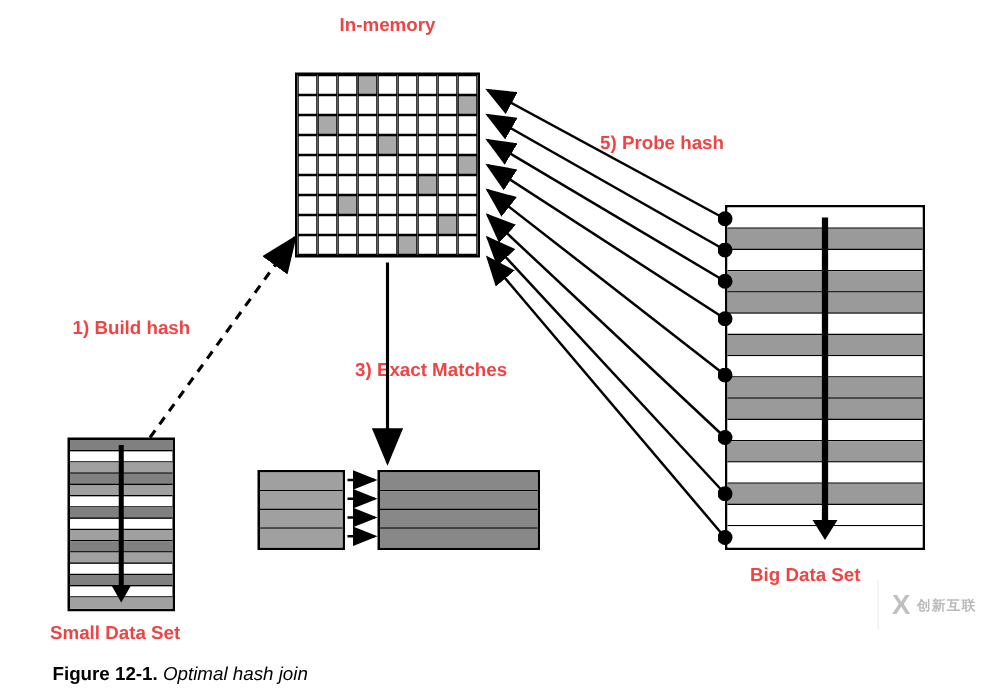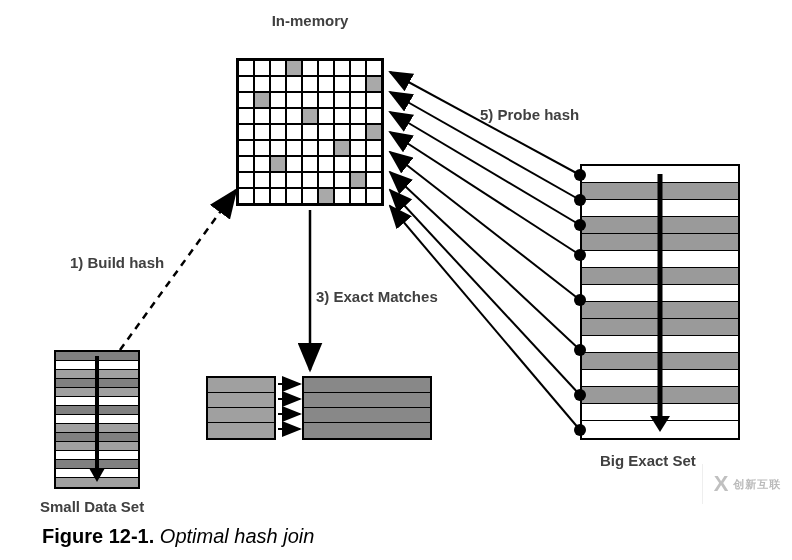--- a/index.html
+++ b/index.html
@@ -1,19 +1,19 @@
 <!DOCTYPE html>
 <html><head>
 <meta charset="utf-8">
 <style>
   * { box-sizing: border-box; margin: 0; padding: 0; }
   html, body { width: 792px; height: 560px; background: #fff; font-family: Arial, Helvetica, sans-serif; position: relative; overflow: hidden; }
   .canvas { position: relative; width: 792px; height: 560px; }
-  .label { position: absolute; font-size: 15px; color: #404040; text-align: center; font-weight: 600; }
-  .caption { position: absolute; left: 42px; bottom: 12px; font-size: 20px; }
+  .label { position: absolute; font-size: 15px; color: #ef4444; text-align: center; font-weight: 600; }
+  .caption { position: absolute; left: 42px; bottom: 12px; font-size: 15px; }
   .caption .figno { font-weight: 700; }
   .caption .figtxt { font-style: italic; }
 
   
   .hash-grid { position: absolute; display: grid; grid-template-columns: repeat(9, 16px); grid-template-rows: repeat(9, 16px); border: 2px solid #000; }
   .hash-cell { border: 1px solid #000; background: #fff; }
   .hash-cell.fill { background: #a9a9a9; }
 
   
   .small-set { position: absolute; width: 86px; border: 2px solid #000; }
@@ -133,25 +133,25 @@
       <div class="hash-cell"></div>
       <div class="hash-cell"></div>
       <div class="hash-cell"></div>
       <div class="hash-cell"></div>
       <div class="hash-cell fill"></div>
       <div class="hash-cell"></div>
       <div class="hash-cell"></div>
       <div class="hash-cell"></div>
     </div>
 
-  <div class="label" style="left:70px; top:254px;">1) Build hash</div>
+  <div class="label" style="left:58px; top:254px;">1) Build hash</div>
 
   <div class="label" style="left:480px; top:106px;">5) Probe hash</div>
 
-  <div class="label" style="left:284px; top:288px;margin-left:32px;">3) Exact Matches</div>
+  <div class="label" style="left:284px; top:288px;">3) Exact Matches</div>
 
   <div class="small-set" id="smallSet" style="left:54px; top:350px;">
       <div class="small-row dark"></div>
       <div class="small-row "></div>
       <div class="small-row fill"></div>
       <div class="small-row dark"></div>
       <div class="small-row fill"></div>
       <div class="small-row "></div>
       <div class="small-row dark"></div>
       <div class="small-row "></div>
@@ -184,21 +184,21 @@
       <div class="big-row fill"></div>
       <div class="big-row"></div>
       <div class="big-row fill"></div>
       <div class="big-row"></div>
       <div class="big-row"></div>
     </div>
   <div class="down-arrow" style="left:580px; top:174px; width:160px; height:258px;">
     <div class="shaft" style="height:244px; width:5px;"></div>
     <div class="head" style="border-left-width:10px; border-right-width:10px; border-top-width:16px;"></div>
   </div>
-  <div class="label" style="left:600px; top:452px;">Big Exact Set</div>
+  <div class="label" style="left:600px; top:452px;">Big Data Set</div>
 
   <div class="match-small" id="matchSmall" style="left:206px; top:376px;">
       <div class="match-row"></div>
       <div class="match-row"></div>
       <div class="match-row"></div>
       <div class="match-row"></div>
     </div>
   <div class="match-big" id="matchBig" style="left:302px; top:376px;">
       <div class="match-row"></div>
       <div class="match-row"></div>

